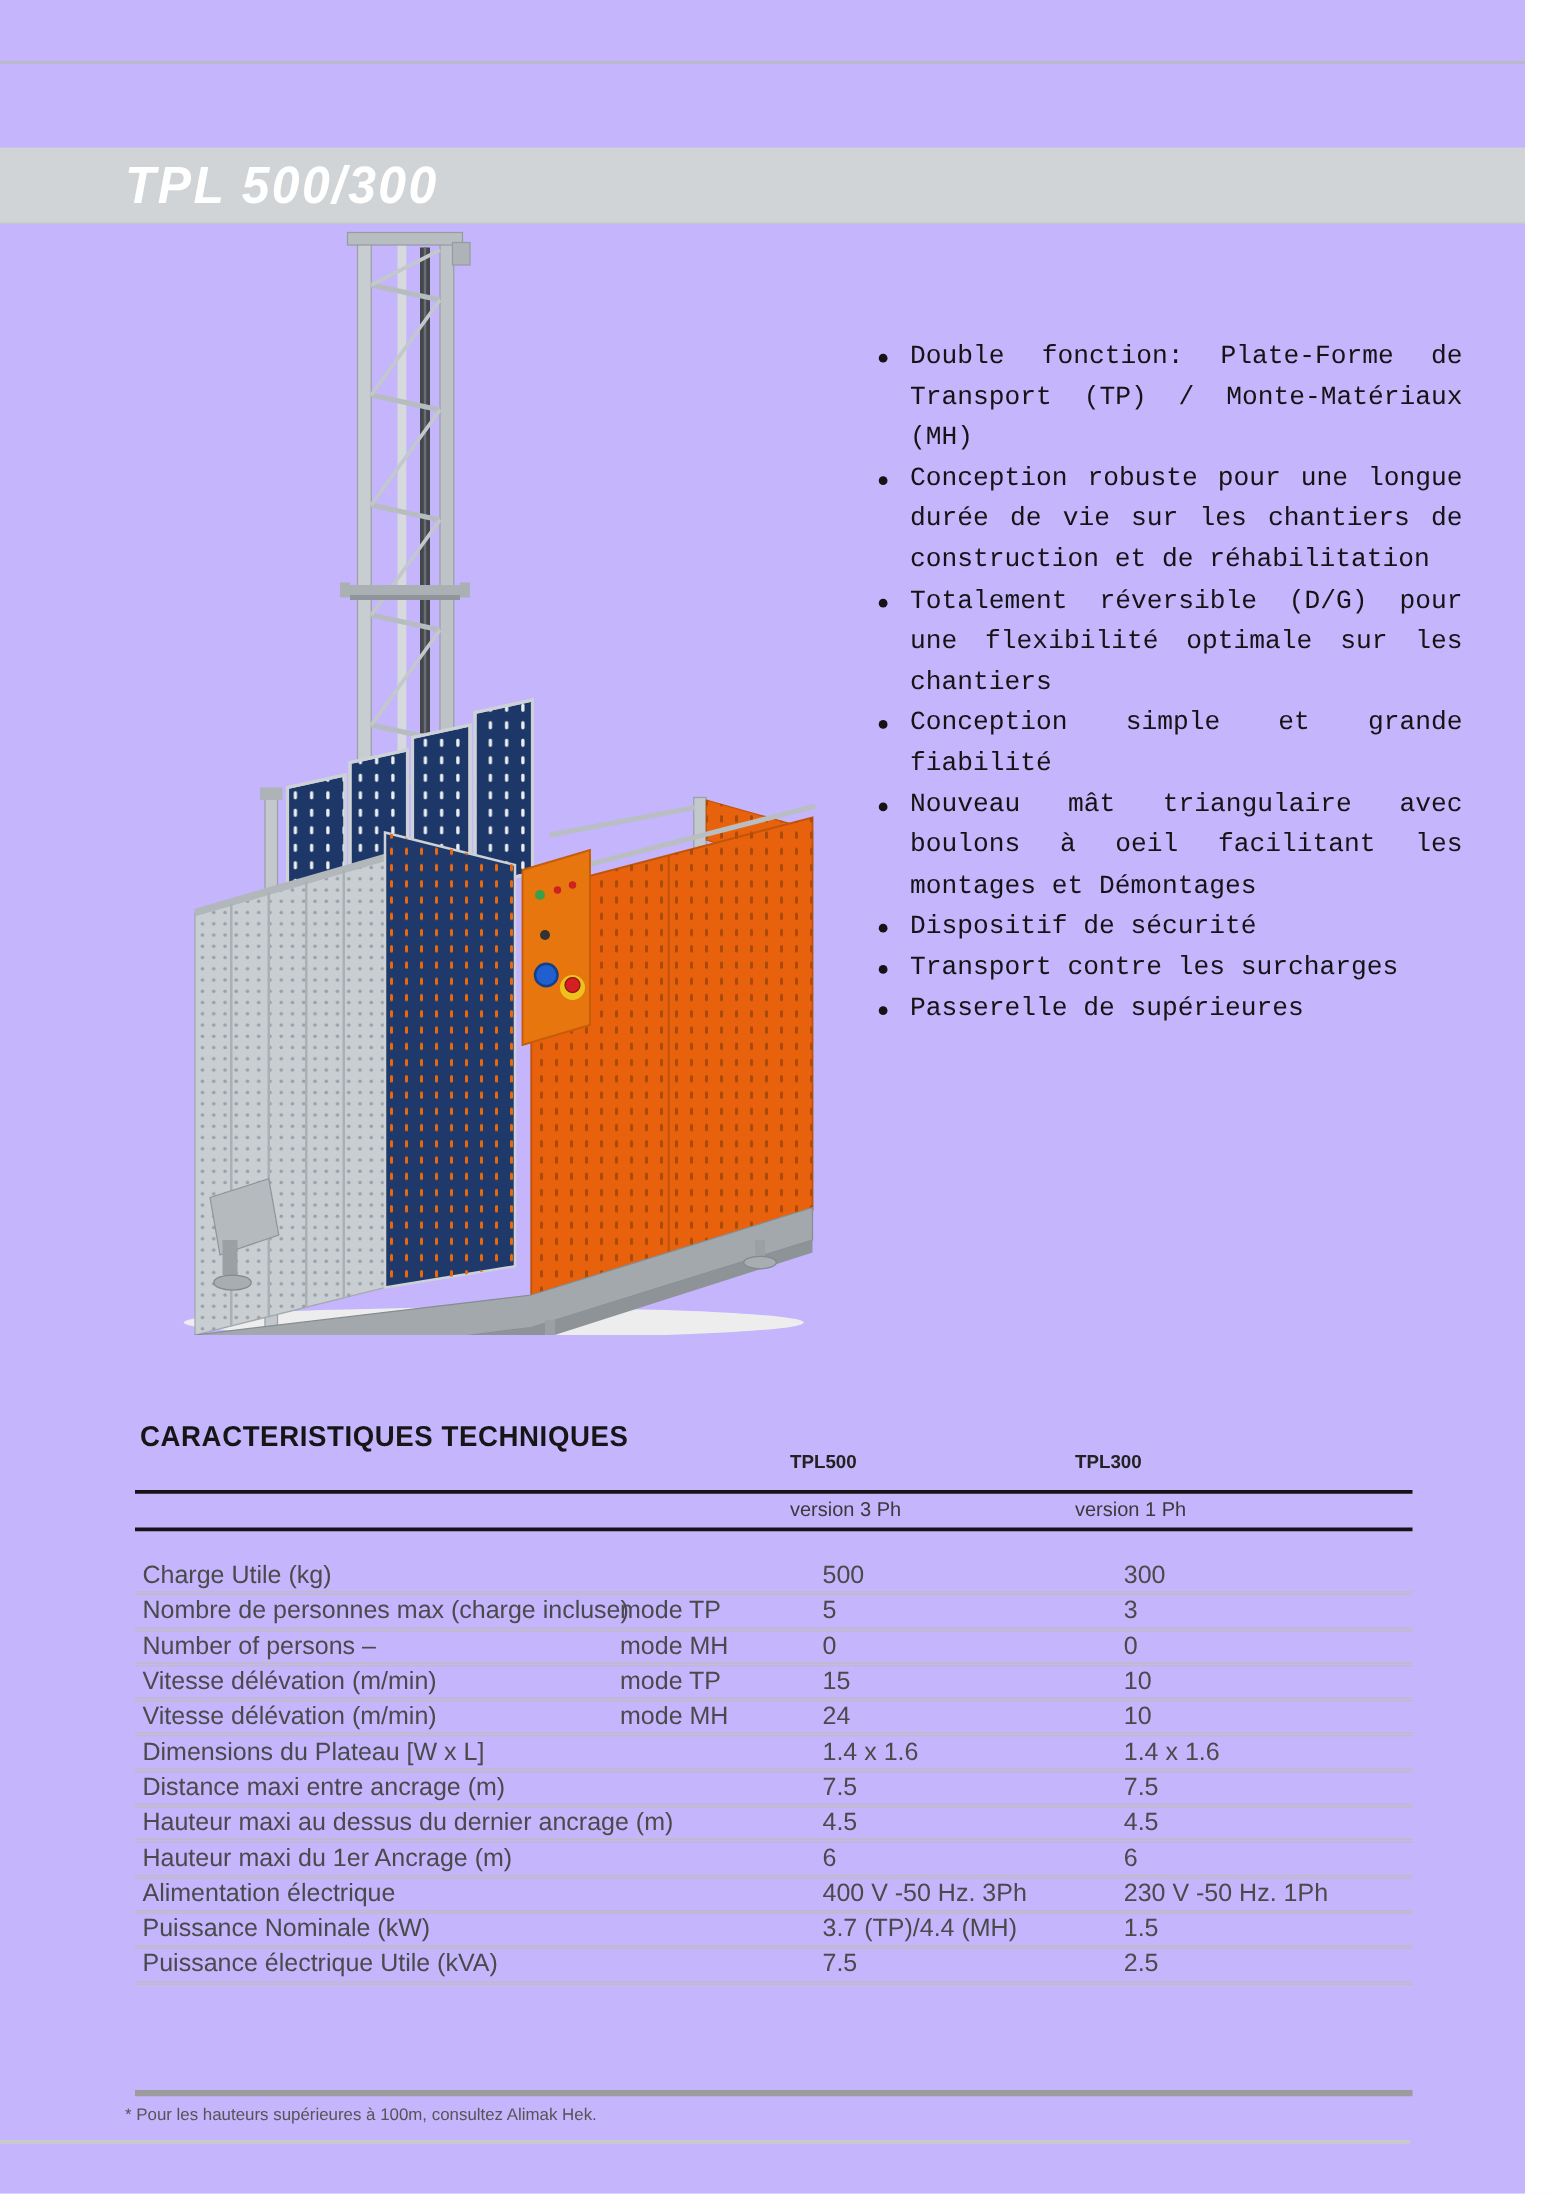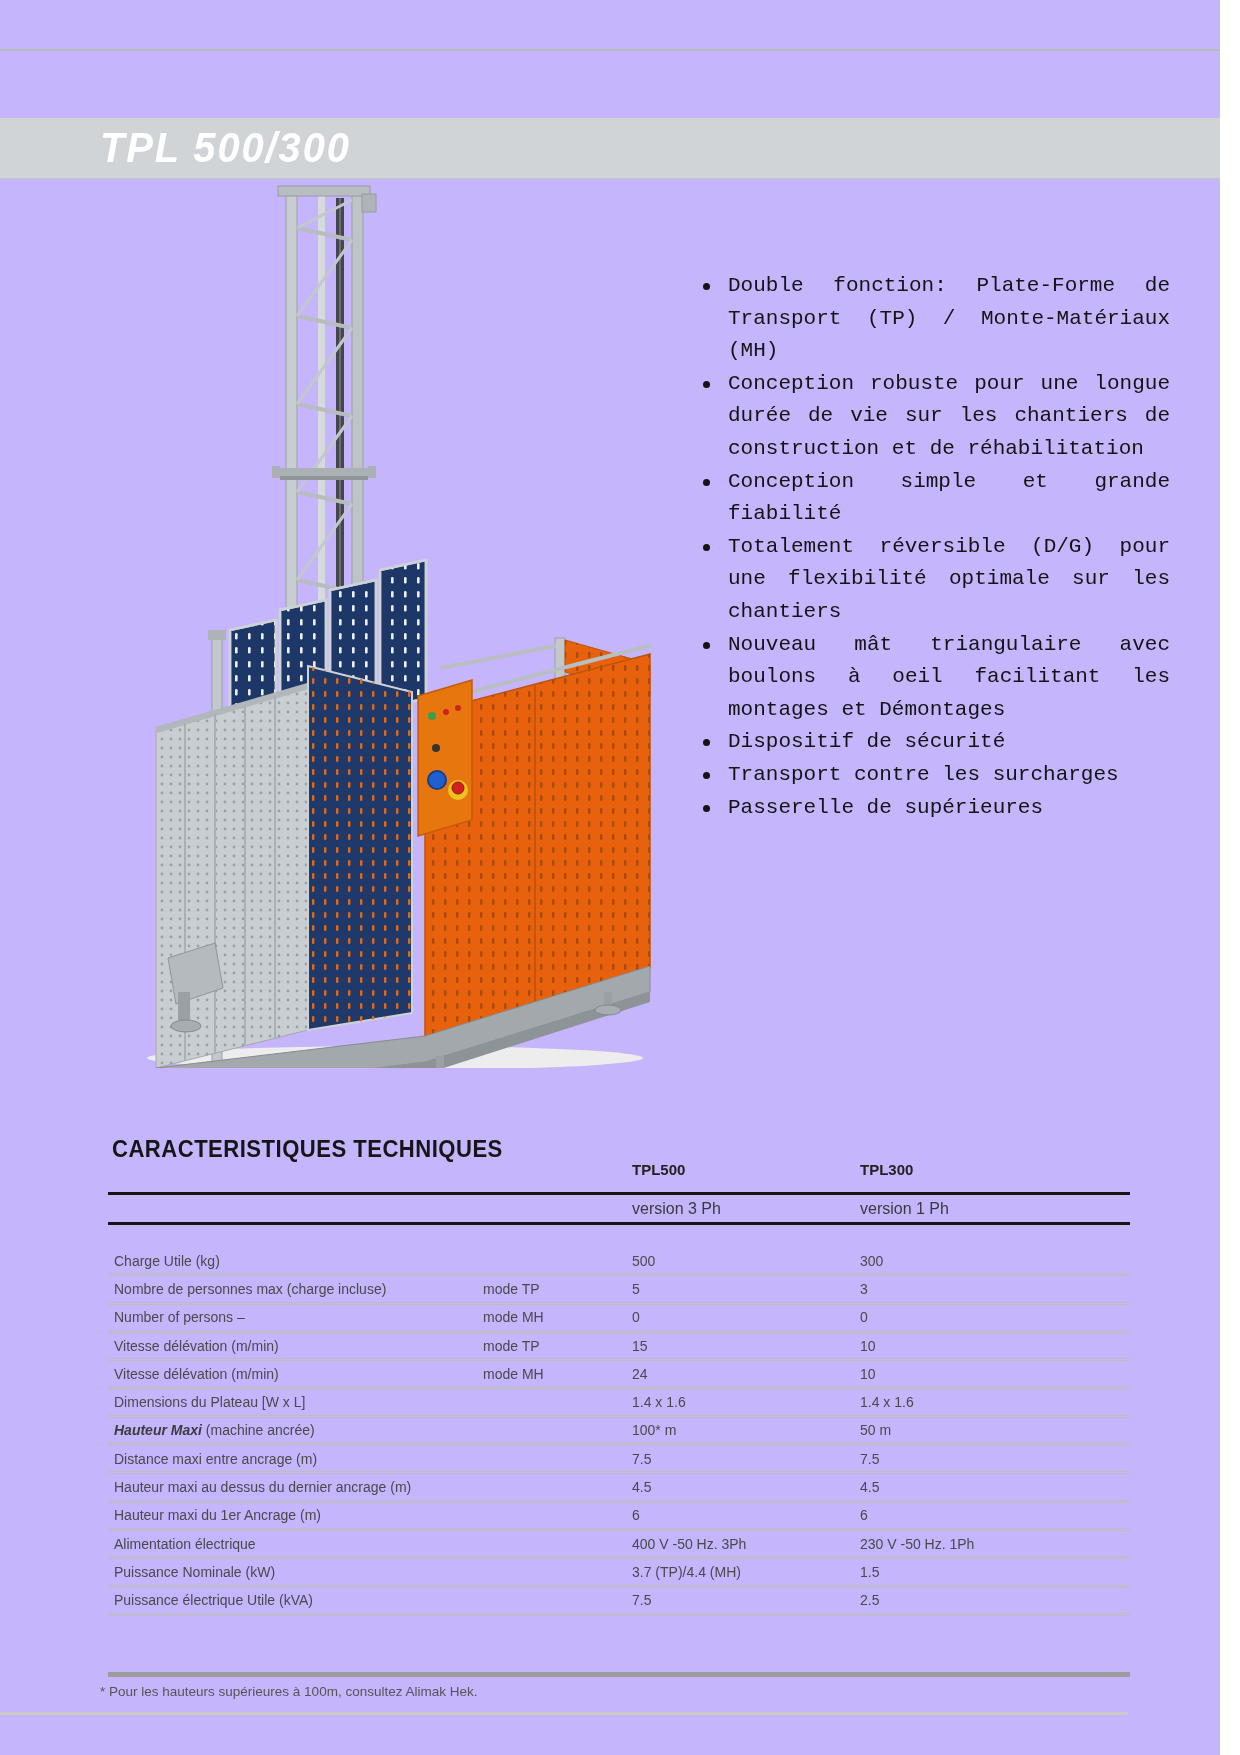--- a/index.html
+++ b/index.html
@@ -23,21 +23,21 @@
           letter-spacing:.5px;color:#161616;transform:scaleX(.96);transform-origin:left;}
   .col-head{position:absolute;top:1161px;font-weight:bold;font-size:15px;color:#222;}
   .col-head.c1{left:632px;} .col-head.c2{left:860px;}
   .hline{position:absolute;left:108px;width:1022px;background:#141414;height:3px;}
   .hline.l1{top:1192px;} .hline.l2{top:1222px;}
   .sub-head{position:absolute;top:1200px;font-size:16px;color:#3a3a3a;}
   .sub-head.c1{left:632px;} .sub-head.c2{left:860px;}
   .t-rows{position:absolute;left:108px;top:1248px;width:1022px;}
   .t-row{display:grid;grid-template-columns:375px 149px 228px 1fr;align-items:center;
           height:28.3px;box-sizing:border-box;border-bottom:3px double #bdbdbd;
-          font-size:14px;color:#4a4a4a;}
+          font-size:20px;color:#4a4a4a;gap:13px;}
   .t-row.last{border-bottom:none;height:25px;}
   .t-row .lab{padding-left:6px;white-space:nowrap;}
   .t-row .lab .em{font-weight:bold;font-style:italic;color:#3d3d3d;}
   .t-row .span2{grid-column:3/5;white-space:nowrap;}
   .t-bottom{position:absolute;left:108px;top:1672px;width:1022px;height:5px;background:#9c9c9c;}
   .footnote{position:absolute;left:100px;top:1684px;font-size:13.5px;color:#555;}
   .rule-bottom{position:absolute;left:0;top:1712px;width:1128px;height:3px;background:#cacaca;}
 </style>
 </head>
 <body>
@@ -167,22 +167,22 @@
         <ellipse cx="300" cy="906" rx="13" ry="5" fill="#a7adb1" stroke="#83898d"></ellipse>
         <rect x="464" y="824" width="8" height="14" fill="#9aa0a4"></rect>
         <ellipse cx="468" cy="842" rx="13" ry="5" fill="#a7adb1" stroke="#83898d"></ellipse>
       </g>
     </svg>
   </div>
 
   <ul class="features">
     <li><span>Double fonction: Plate-Forme de Transport (TP) / Monte-Matériaux (MH)</span></li>
     <li><span>Conception robuste pour une longue durée de vie sur les chantiers de construction et de réhabilitation</span></li>
+    <li><span>Totalement réversible (D/G) pour une flexibilité optimale sur les chantiers</span></li>
     <li><span>Conception simple et grande fiabilité</span></li>
-    <li><span>Totalement réversible (D/G) pour une flexibilité optimale sur les chantiers</span></li>
     <li><span>Nouveau mât triangulaire avec boulons à oeil facilitant les montages et Démontages</span></li>
     <li><span>Dispositif de sécurité</span></li>
     <li><span>Transport contre les surcharges</span></li>
     <li><span>Passerelle de supérieures</span></li>
   </ul>
 
   <div class="specs-title">CARACTERISTIQUES TECHNIQUES</div>
 
   <div class="col-head c1">TPL500</div>
   <div class="col-head c2">TPL300</div>
@@ -222,26 +222,20 @@
       <div>24</div>
       <div>10</div>
     </div>
     <div class="t-row">
       <div class="lab">Dimensions du Plateau [W x L]</div>
       <div></div>
       <div>1.4 x 1.6</div>
       <div>1.4 x 1.6</div>
     </div>
     <div class="t-row">
-      <div class="lab"><span class="em">Hauteur Maxi</span><span> (machine ancrée)</span></div>
-      <div></div>
-      <div>100* m</div>
-      <div>50 m</div>
-    </div>
-    <div class="t-row">
       <div class="lab">Distance maxi entre ancrage (m)</div>
       <div></div>
       <div>7.5</div>
       <div>7.5</div>
     </div>
     <div class="t-row">
       <div class="lab">Hauteur maxi au dessus du dernier ancrage (m)</div>
       <div></div>
       <div>4.5</div>
       <div>4.5</div>

